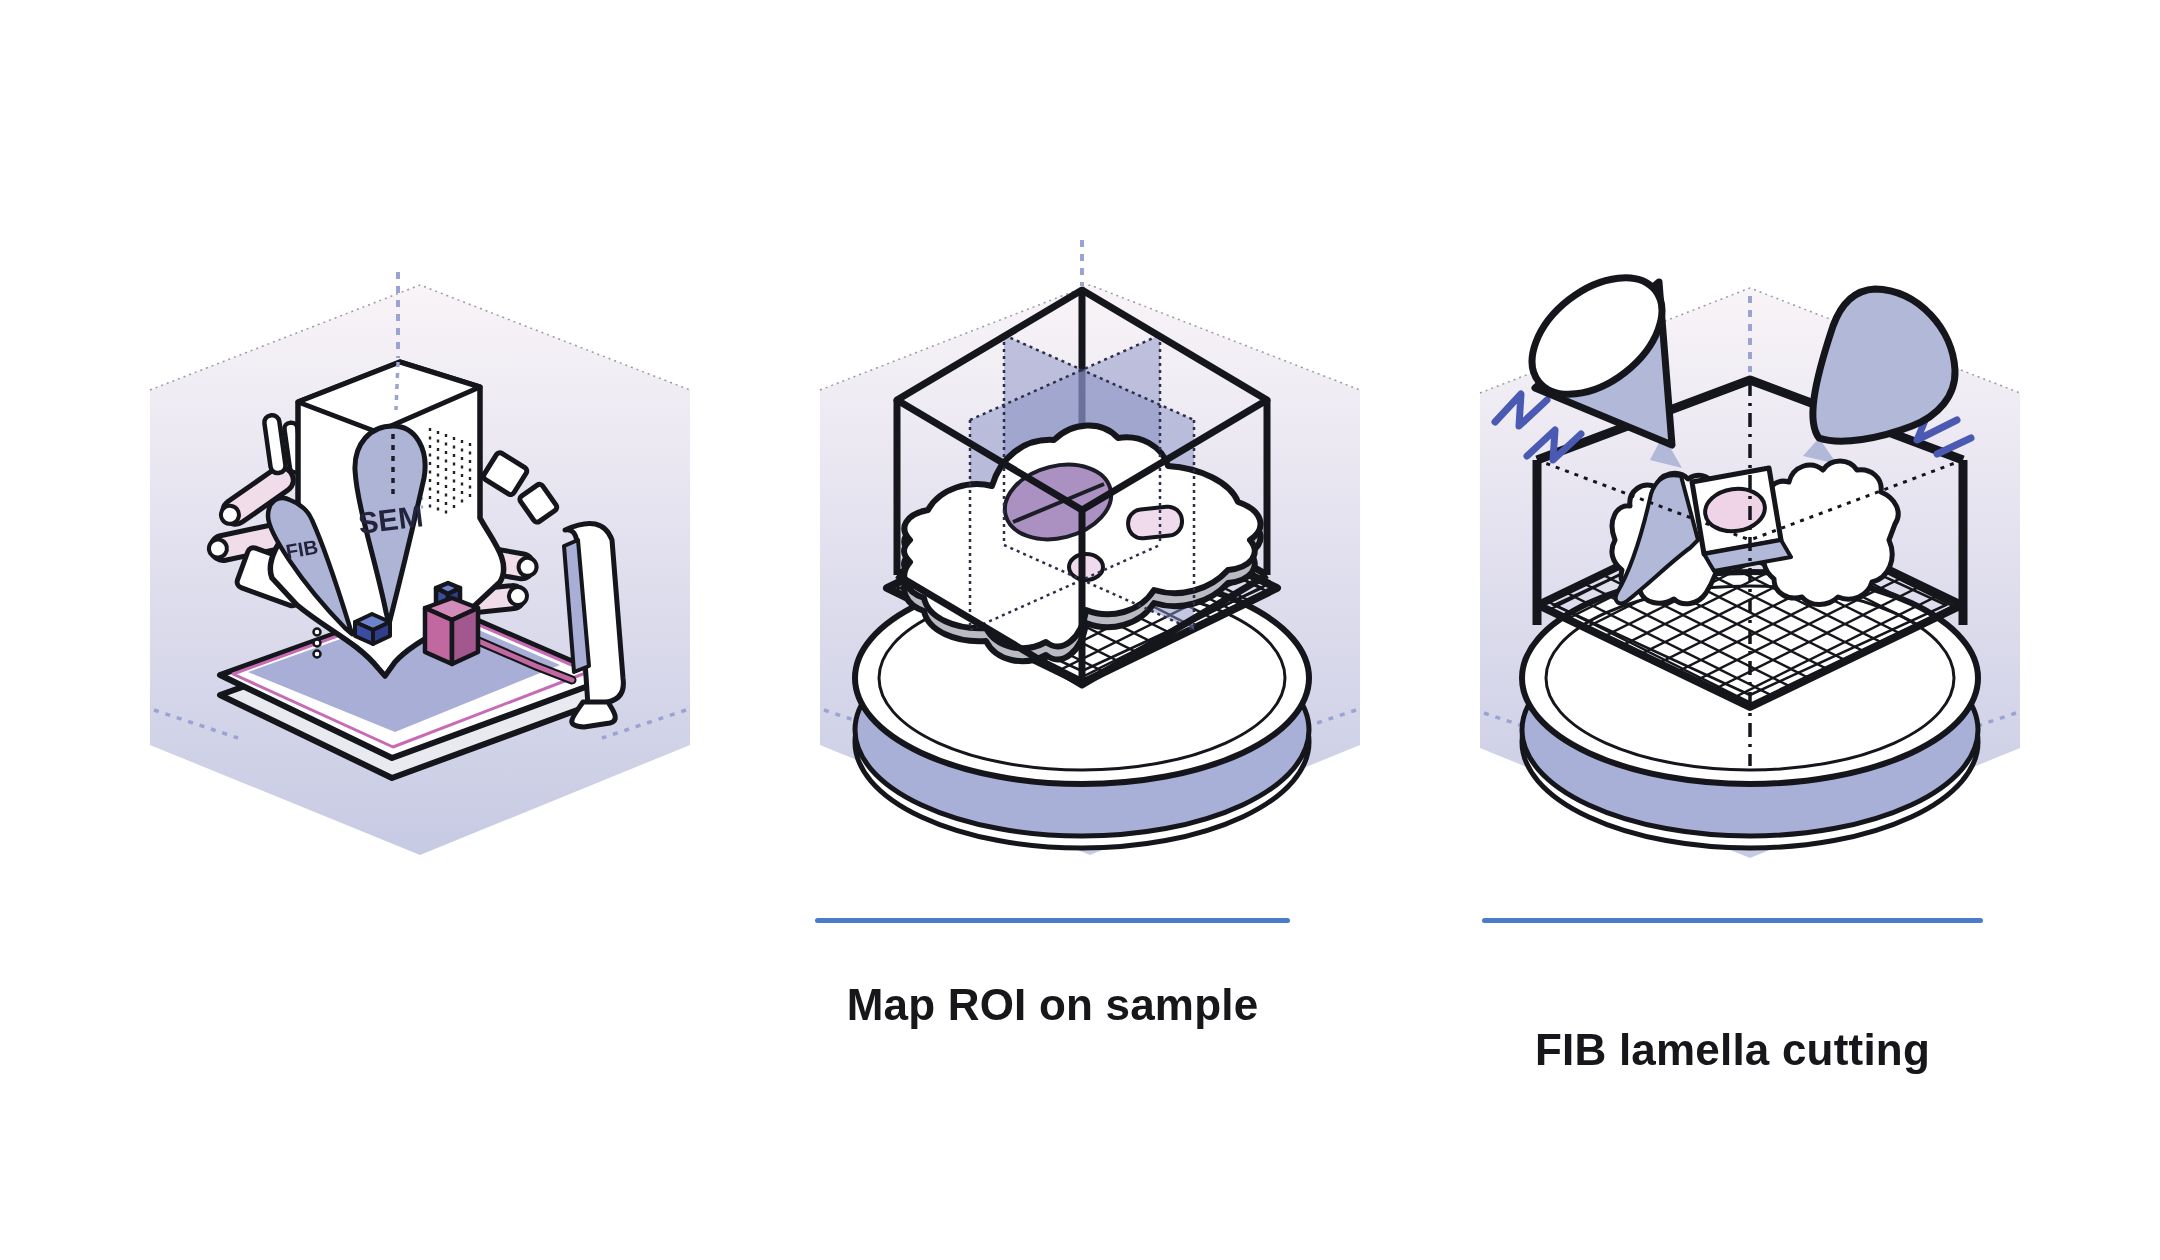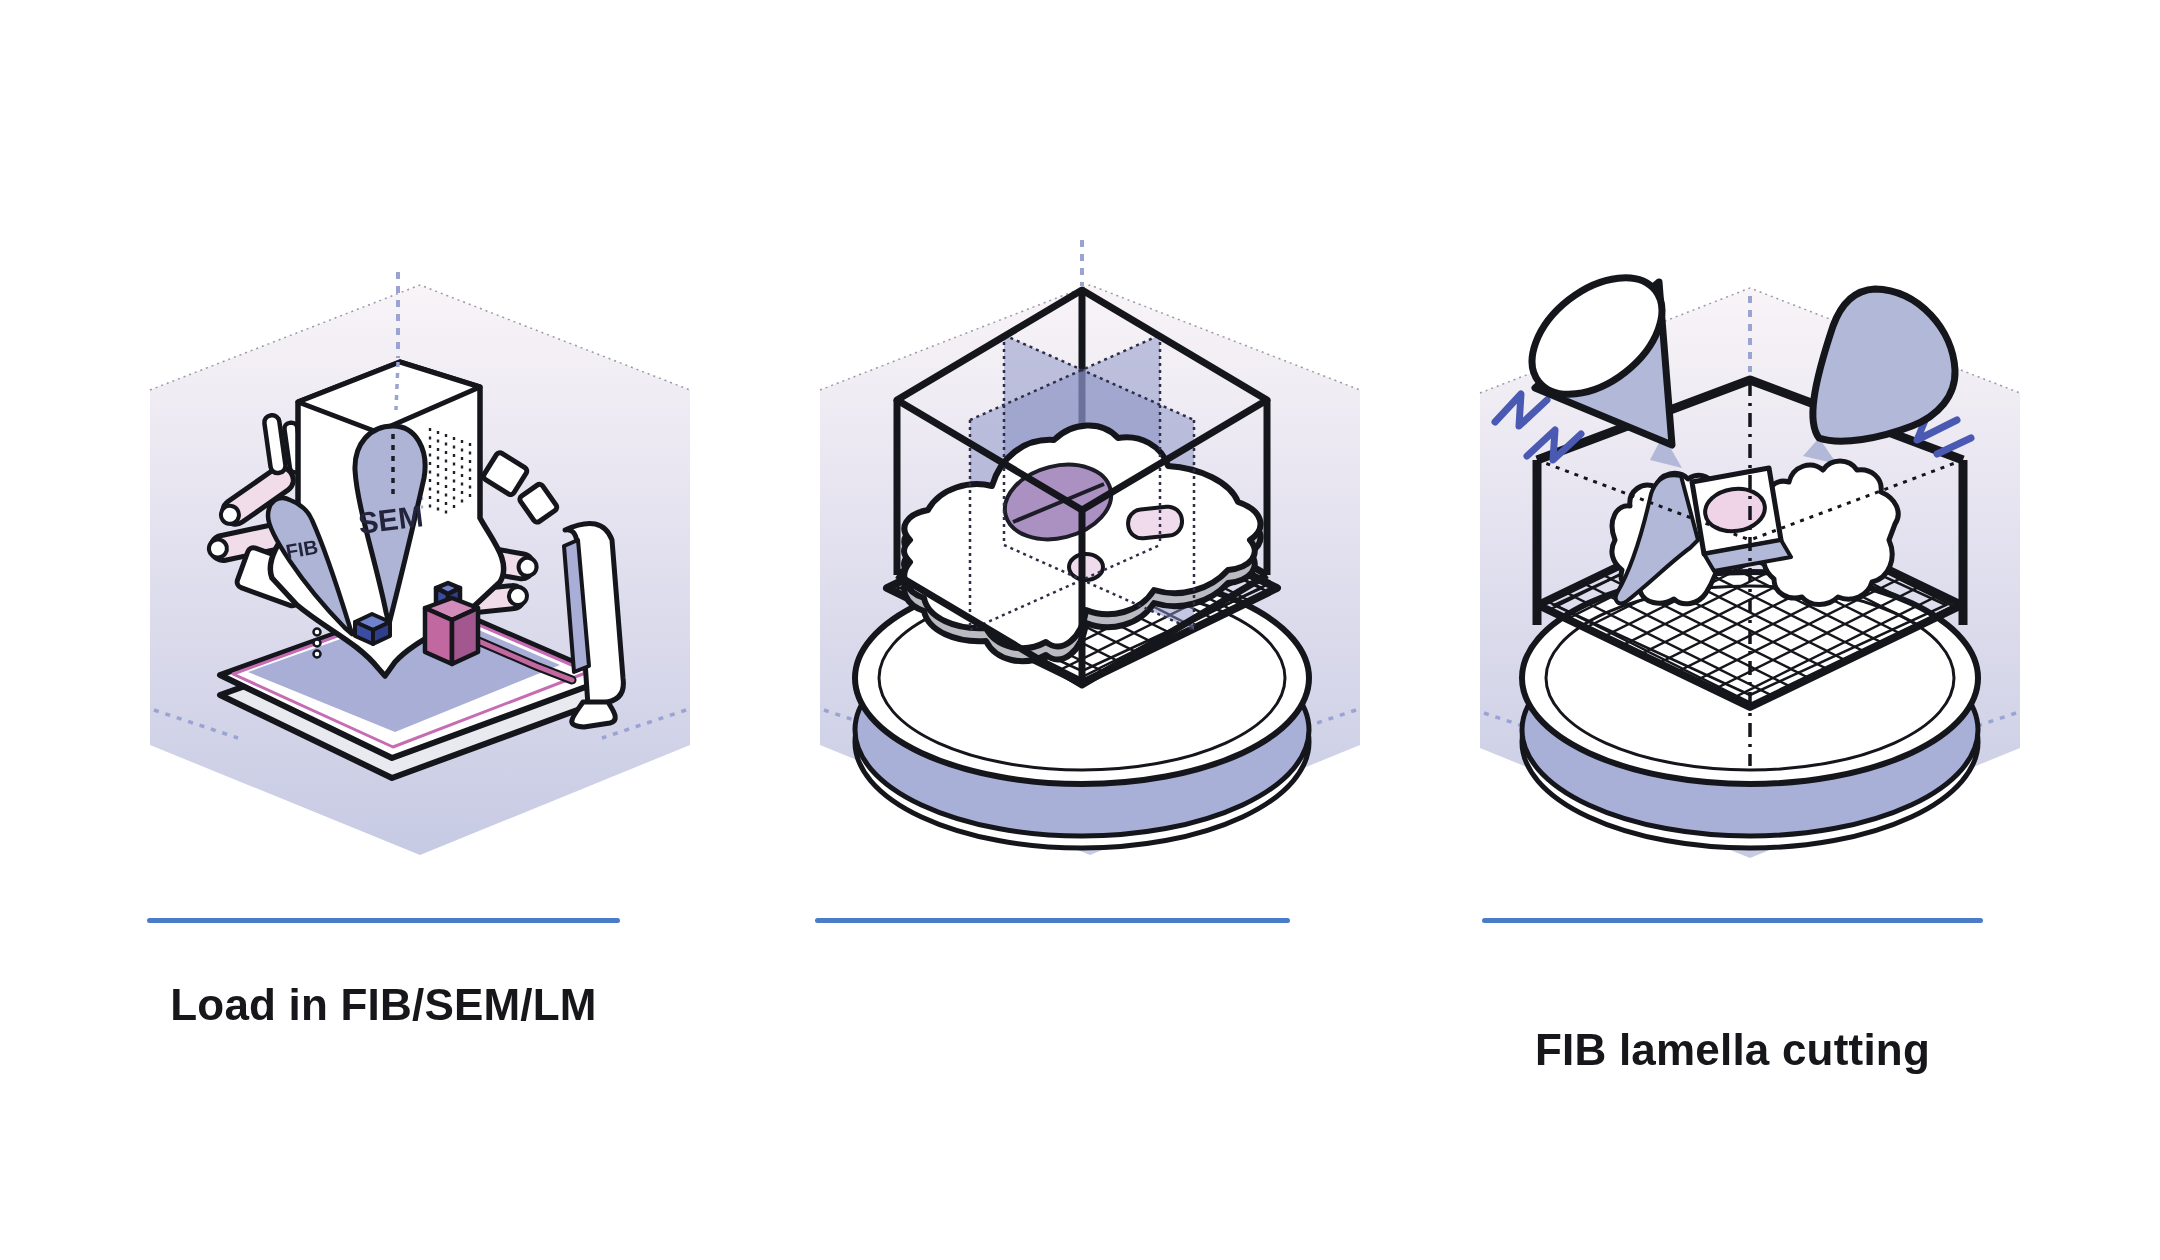--- a/index.html
+++ b/index.html
@@ -144,24 +144,20 @@
 
     <g stroke="#15151c" stroke-width="4.5" stroke-linejoin="round">
       <polygon points="296,378 308,373 320,378 308,384" fill="#6f83cc"></polygon>
       <polygon points="296,378 308,384 308,400 296,394" fill="#3a4da0"></polygon>
       <polygon points="308,384 320,378 320,394 308,400" fill="#2f3f8c"></polygon>
       <polygon points="285,398 312,388 338,398 312,410" fill="#d18cba"></polygon>
       <polygon points="285,398 312,410 312,454 285,442" fill="#c0689f"></polygon>
       <polygon points="312,410 338,398 338,442 312,454" fill="#a2578e"></polygon>
     </g>
   </svg>
-  <div class="caption-block">
-    <div class="divider"></div>
-    <div class="caption">Load in FIB/SEM/LM</div>
-  </div>
 </div>
 
 <div class="step" id="step-2">
   <svg class="illu" width="560" height="660" viewBox="0 0 560 660" fill="none">
     <defs>
       <linearGradient id="hx2" x1="0" y1="0" x2="0" y2="1">
         <stop offset="0" stop-color="#f8f4f7"></stop>
           <stop offset="0.45" stop-color="#e3e1ef"></stop>
         <stop offset="1" stop-color="#c6cae3"></stop>
       </linearGradient>
@@ -226,20 +222,21 @@
     </g>
 
     <g stroke="#15151c" stroke-width="7" stroke-linejoin="round">
       <polygon points="272,80 457,190 272,300 87,190" fill="none"></polygon>
       <path d="M87,190 L87,365 M457,190 L457,365 M272,300 L272,475"></path>
       <path d="M87,365 L272,475 L457,365"></path>
     </g>
   </svg>
   <div class="caption-block">
     <div class="divider"></div>
+    <div class="caption">Map ROI on sample</div>
   </div>
 </div>
 
 <div class="step" id="step-3">
   <svg class="illu" width="560" height="660" viewBox="0 0 560 660" fill="none">
     <defs>
       <linearGradient id="hx3" x1="0" y1="0" x2="0" y2="1">
         <stop offset="0" stop-color="#f8f4f7"></stop>
           <stop offset="0.45" stop-color="#e3e1ef"></stop>
         <stop offset="1" stop-color="#c6cae3"></stop>

